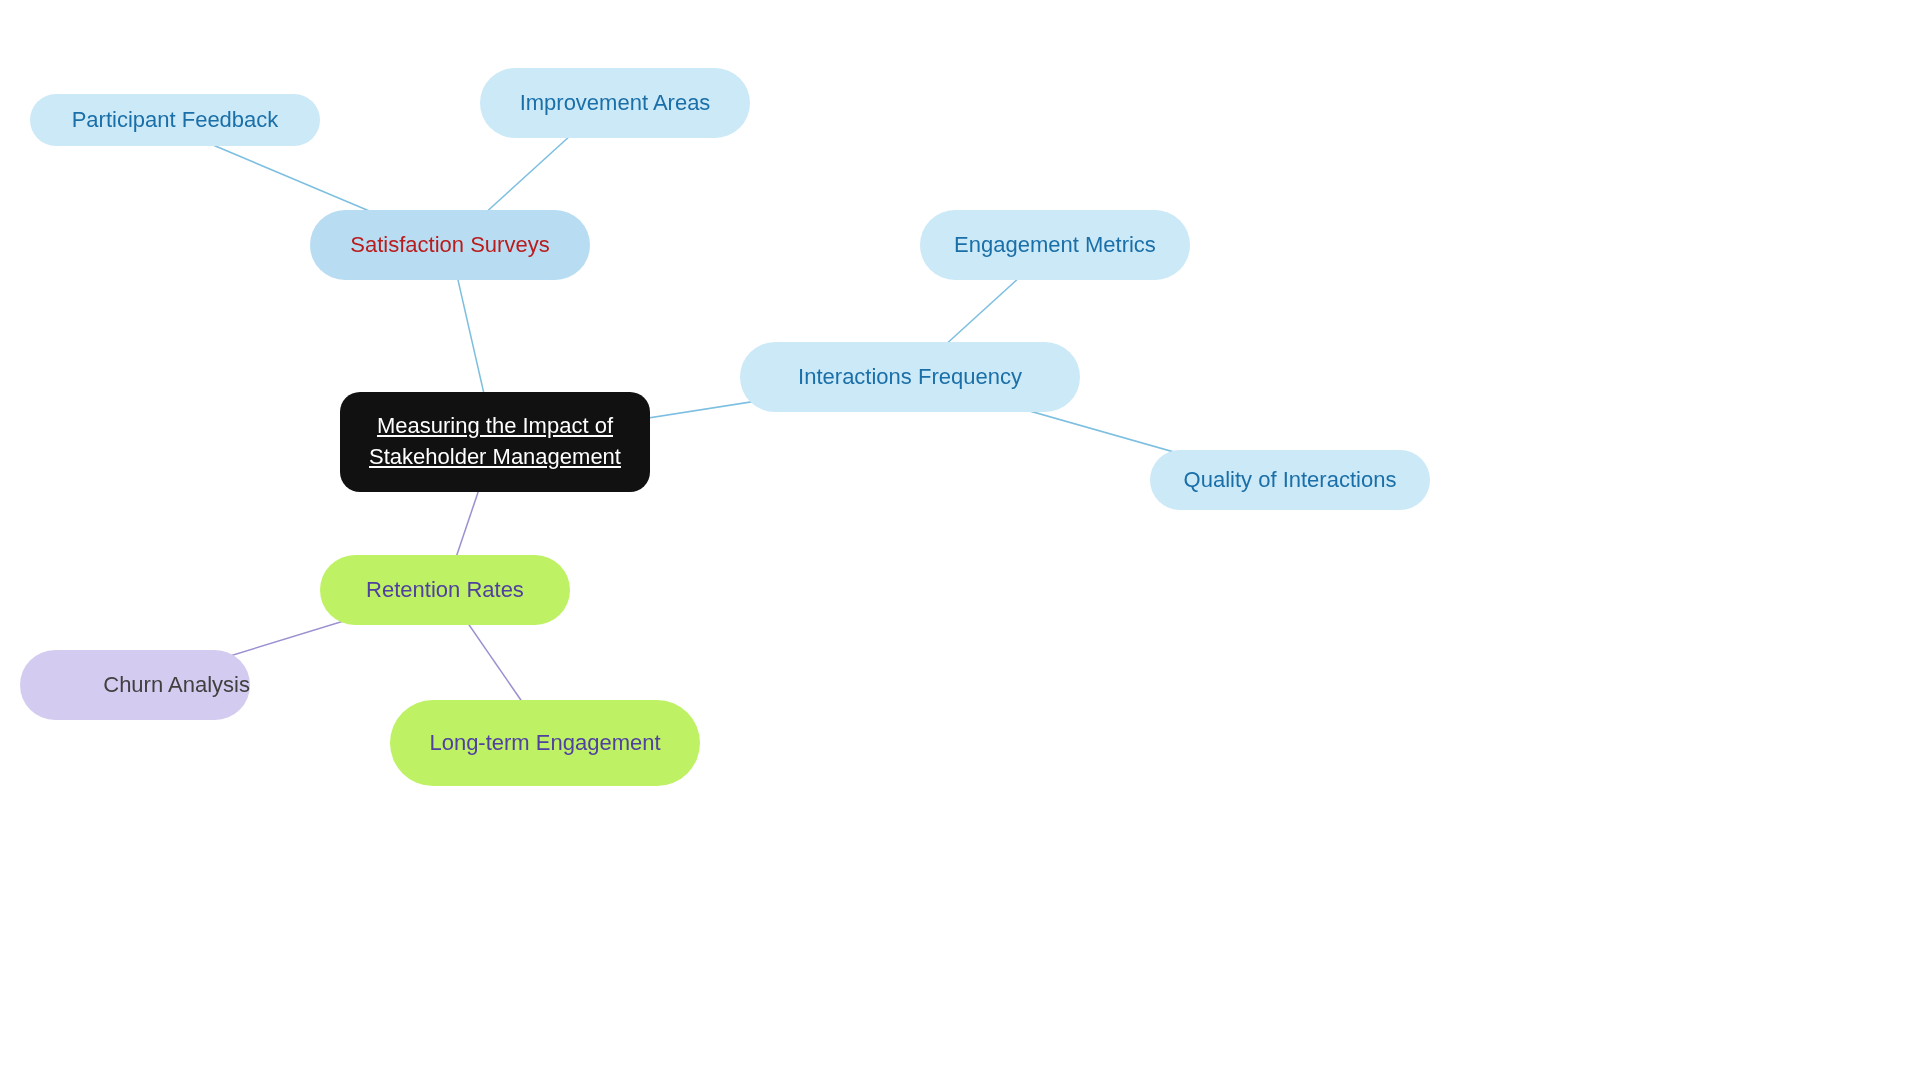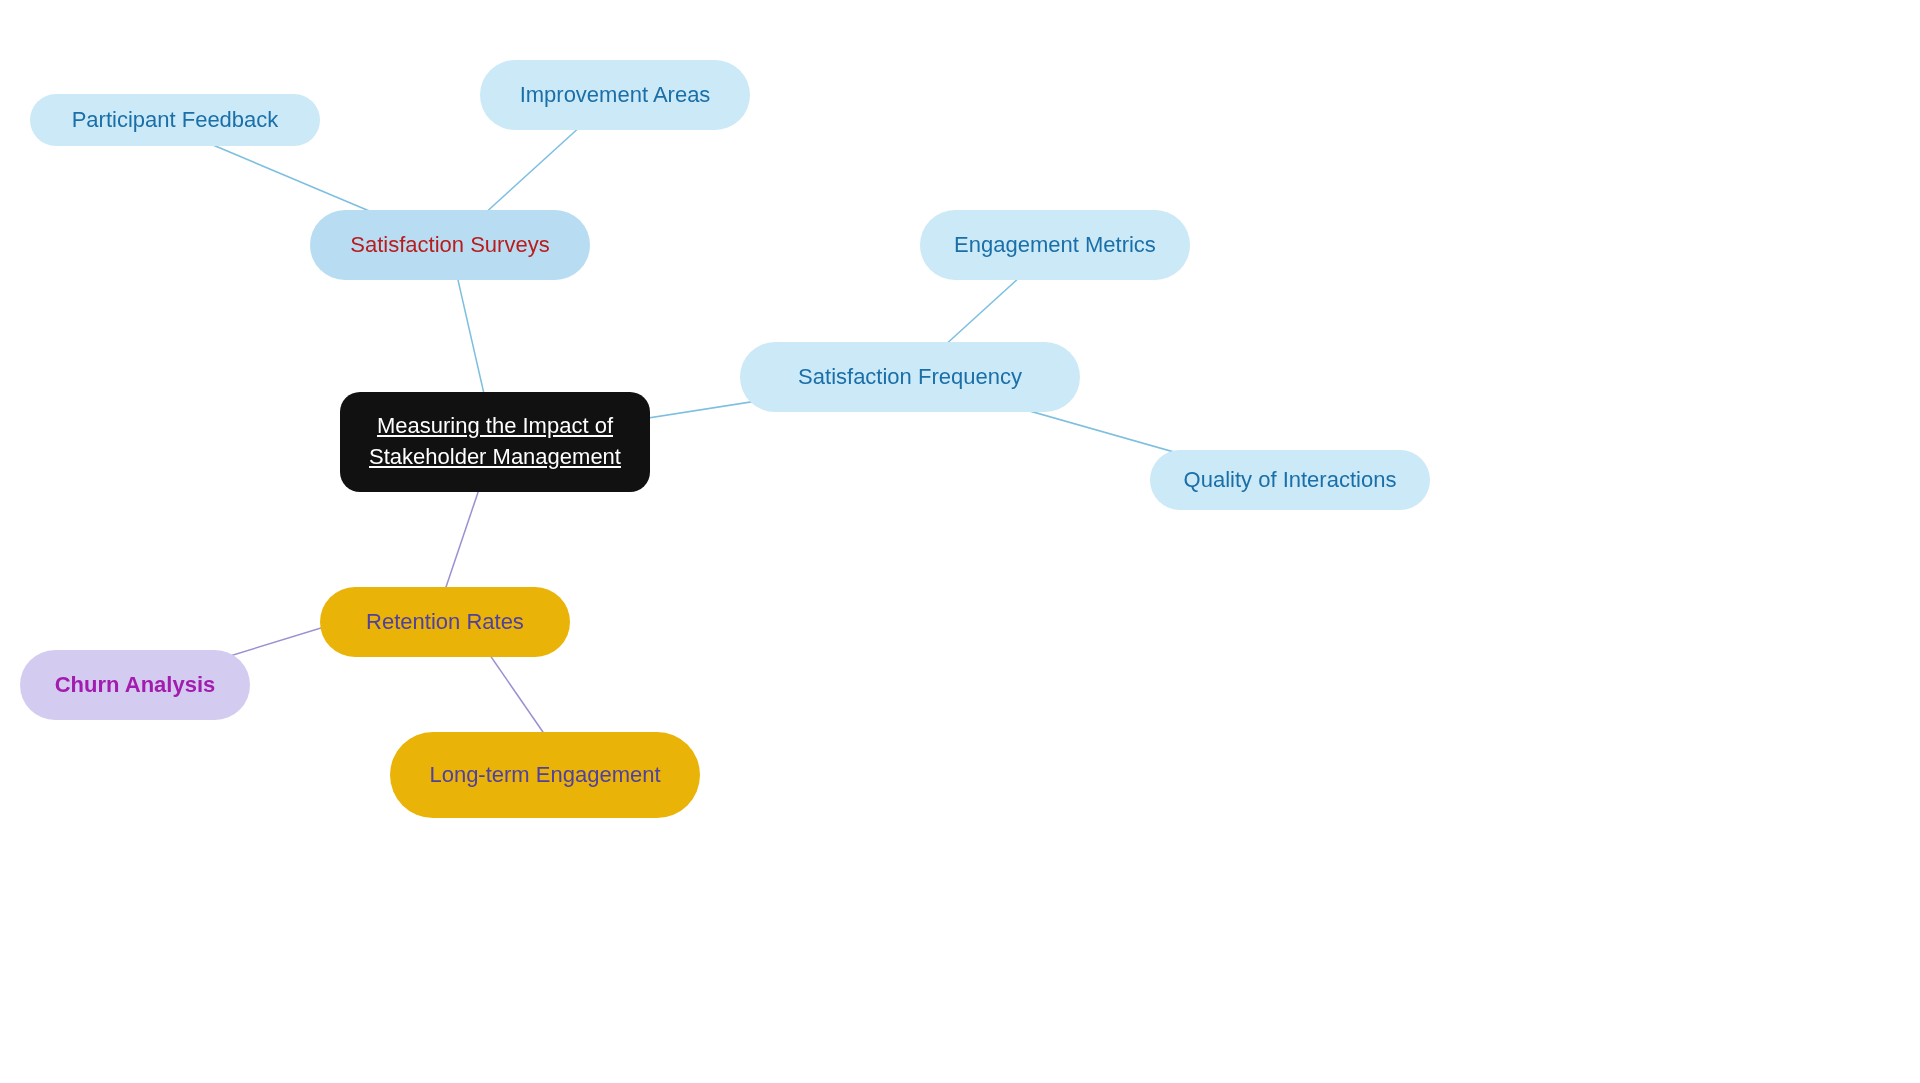--- a/index.html
+++ b/index.html
@@ -45,30 +45,30 @@
       border: none;
     }
     .node-blue-medium {
       background: #b8ddf2;
       color: #b91c1c;
       font-size: 22px;
       font-weight: 400;
     }
     .node-purple-light {
       background: #d4ccf0;
-      color: #a21caf;
+      color: #404040;
       font-size: 22px;
-      font-weight: 700;
+      font-weight: 400;
+      justify-content: flex-end;
     }
     .node-purple-medium {
-      background: #eab308;
+      background: #bef264;
       color: #5040a0;
       font-size: 22px;
       font-weight: 400;
-      margin-top: 32px;
     }
   </style>
 </head>
 <body>
 
 <svg id="connections">
     <line x1="495" y1="442" x2="450" y2="245" stroke="#7dbfe0" stroke-width="1.5"></line>
     <line x1="450" y1="245" x2="175" y2="129" stroke="#7dbfe0" stroke-width="1.5"></line>
     <line x1="450" y1="245" x2="615" y2="95" stroke="#7dbfe0" stroke-width="1.5"></line>
     <line x1="495" y1="442" x2="910" y2="377" stroke="#7dbfe0" stroke-width="1.5"></line>
@@ -85,26 +85,26 @@
 </div>
 
 <div class="node node-blue-medium" style="left: 310px; top: 210px; width: 280px; height: 70px;">
   <span>Satisfaction Surveys</span>
 </div>
 
 <div class="node node-blue-light" style="left: 30px; top: 94px; width: 290px; height: 52px;">
   <span>Participant Feedback</span>
 </div>
 
-<div class="node node-blue-light" style="left: 480px; top: 60px; width: 270px; height: 70px;">
+<div class="node node-blue-light" style="left: 480px; top: 68px; width: 270px; height: 70px;">
   <span>Improvement Areas</span>
 </div>
 
 <div class="node node-blue-light" style="left: 740px; top: 342px; width: 340px; height: 70px;">
-  <span>Satisfaction Frequency</span>
+  <span>Interactions Frequency</span>
 </div>
 
 <div class="node node-blue-light" style="left: 920px; top: 210px; width: 270px; height: 70px; text-align: right;">
   <span>Engagement Metrics</span>
 </div>
 
 <div class="node node-blue-light" style="left: 1150px; top: 450px; width: 280px; height: 60px;">
   <span>Quality of Interactions</span>
 </div>
 

